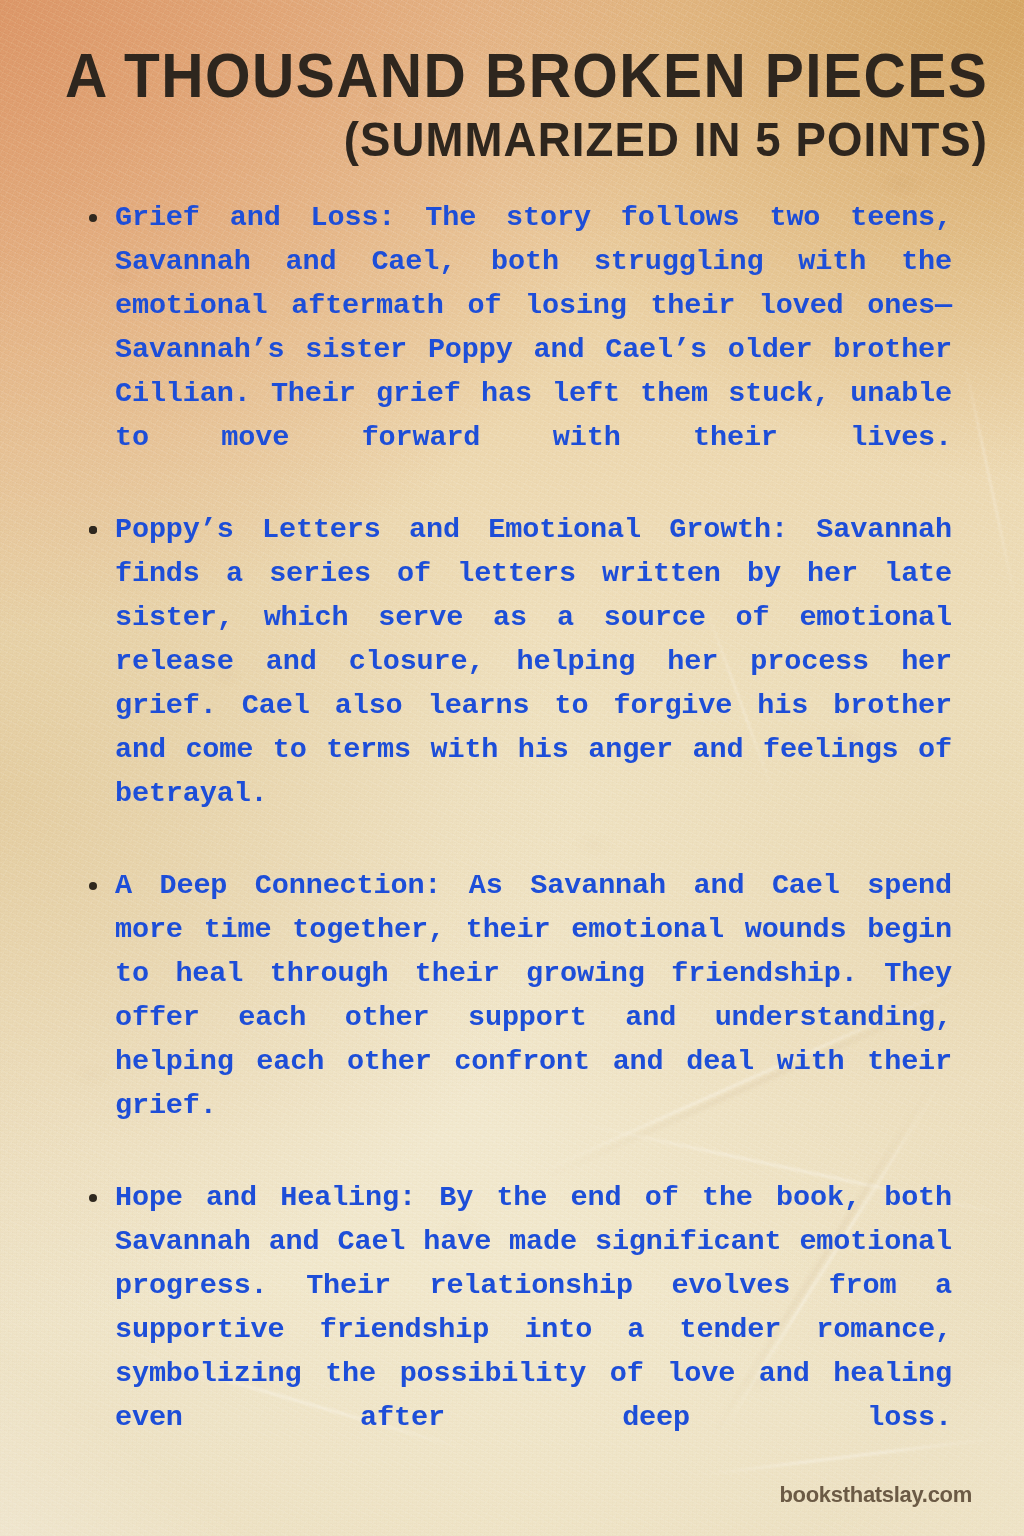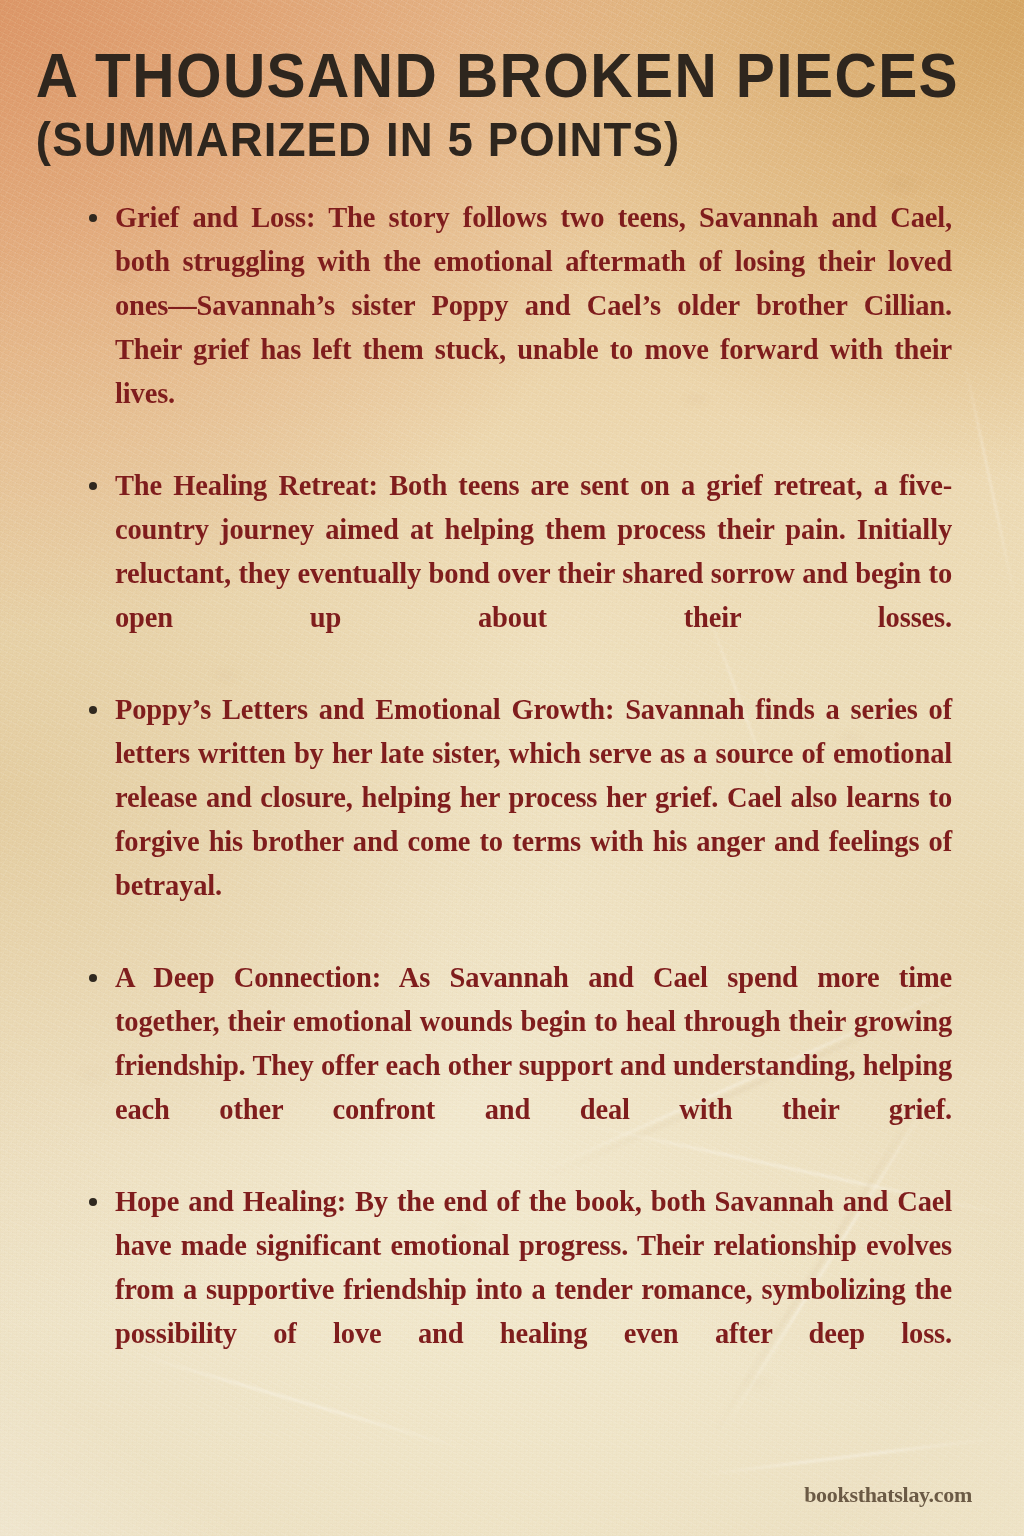--- a/index.html
+++ b/index.html
@@ -134,21 +134,21 @@
   #content {
     position: relative;
     z-index: 5;
     width: 1024px;
     height: 1536px;
     box-sizing: border-box;
     padding: 0;
   }
 
   .title-block {
-    text-align: left;
+    text-align: right;
     padding-top: 44px;
   }
   .title-main {
     margin: 0;
     font-family: "Liberation Sans Narrow", "Liberation Sans", sans-serif;
     font-weight: 700;
     font-size: 63px;
     line-height: 1.0;
     letter-spacing: 1.5px;
     color: #2e261e;
@@ -176,27 +176,27 @@
     padding: 0;
     list-style: none;
     margin-top: 32px;
   }
   .point {
     position: relative;
     margin: 0 0 4px 0;
     padding: 0 72px 0 115px;
     text-align: justify;
     text-justify: inter-word;
-    font-family: Liberation Serif, serif;
+    font-family: Liberation Mono, monospace;
     font-weight: 700;
     font-size: 28.5px;
     line-height: 44px;
     letter-spacing: -0.15px;
     word-spacing: 0.2px;
-    color: #7f1d1d;
+    color: #1d4ed8;
   }
   .point:last-child { margin-bottom: 0; }
   .point .dot {
     position: absolute;
     left: 89px;
     top: 18px;
     width: 8px;
     height: 8px;
     border-radius: 50%;
     background: #2f281f;
@@ -205,21 +205,21 @@
   .point .txt::after {
     content: "";
     display: inline-block;
     width: 100%;
   }
 
   .footer {
     position: absolute;
     right: 52px;
     bottom: 28px;
-    font-family: Liberation Serif, serif;
+    font-family: Liberation Sans, sans-serif;
     font-weight: 700;
     font-size: 22px;
     letter-spacing: -0.3px;
     color: #6b5a45;
   }
 </style>
 </head>
 <body>
 
 <div id="poster">
@@ -252,21 +252,20 @@
 
     <ul class="points">
 
       <li class="point">
         <span class="dot"></span>
         <span class="txt">Grief and Loss: The story follows two teens, Savannah and Cael, both struggling with the emotional aftermath of losing their loved ones—Savannah’s sister Poppy and Cael’s older brother Cillian. Their grief has left them stuck, unable to move forward with their lives.</span>
       </li>
 
       <li class="point">
         <span class="dot"></span>
-        <span class="txt">The Healing Retreat: Both teens are sent on a grief retreat, a five-country journey aimed at helping them process their pain. Initially reluctant, they eventually bond over their shared sorrow and begin to open up about their losses.</span>
       </li>
 
       <li class="point">
         <span class="dot"></span>
         <span class="txt">Poppy’s Letters and Emotional Growth: Savannah finds a series of letters written by her late sister, which serve as a source of emotional release and closure, helping her process her grief. Cael also learns to forgive his brother and come to terms with his anger and feelings of betrayal.</span>
       </li>
 
       <li class="point">
         <span class="dot"></span>
         <span class="txt">A Deep Connection: As Savannah and Cael spend more time together, their emotional wounds begin to heal through their growing friendship. They offer each other support and understanding, helping each other confront and deal with their grief.</span>

